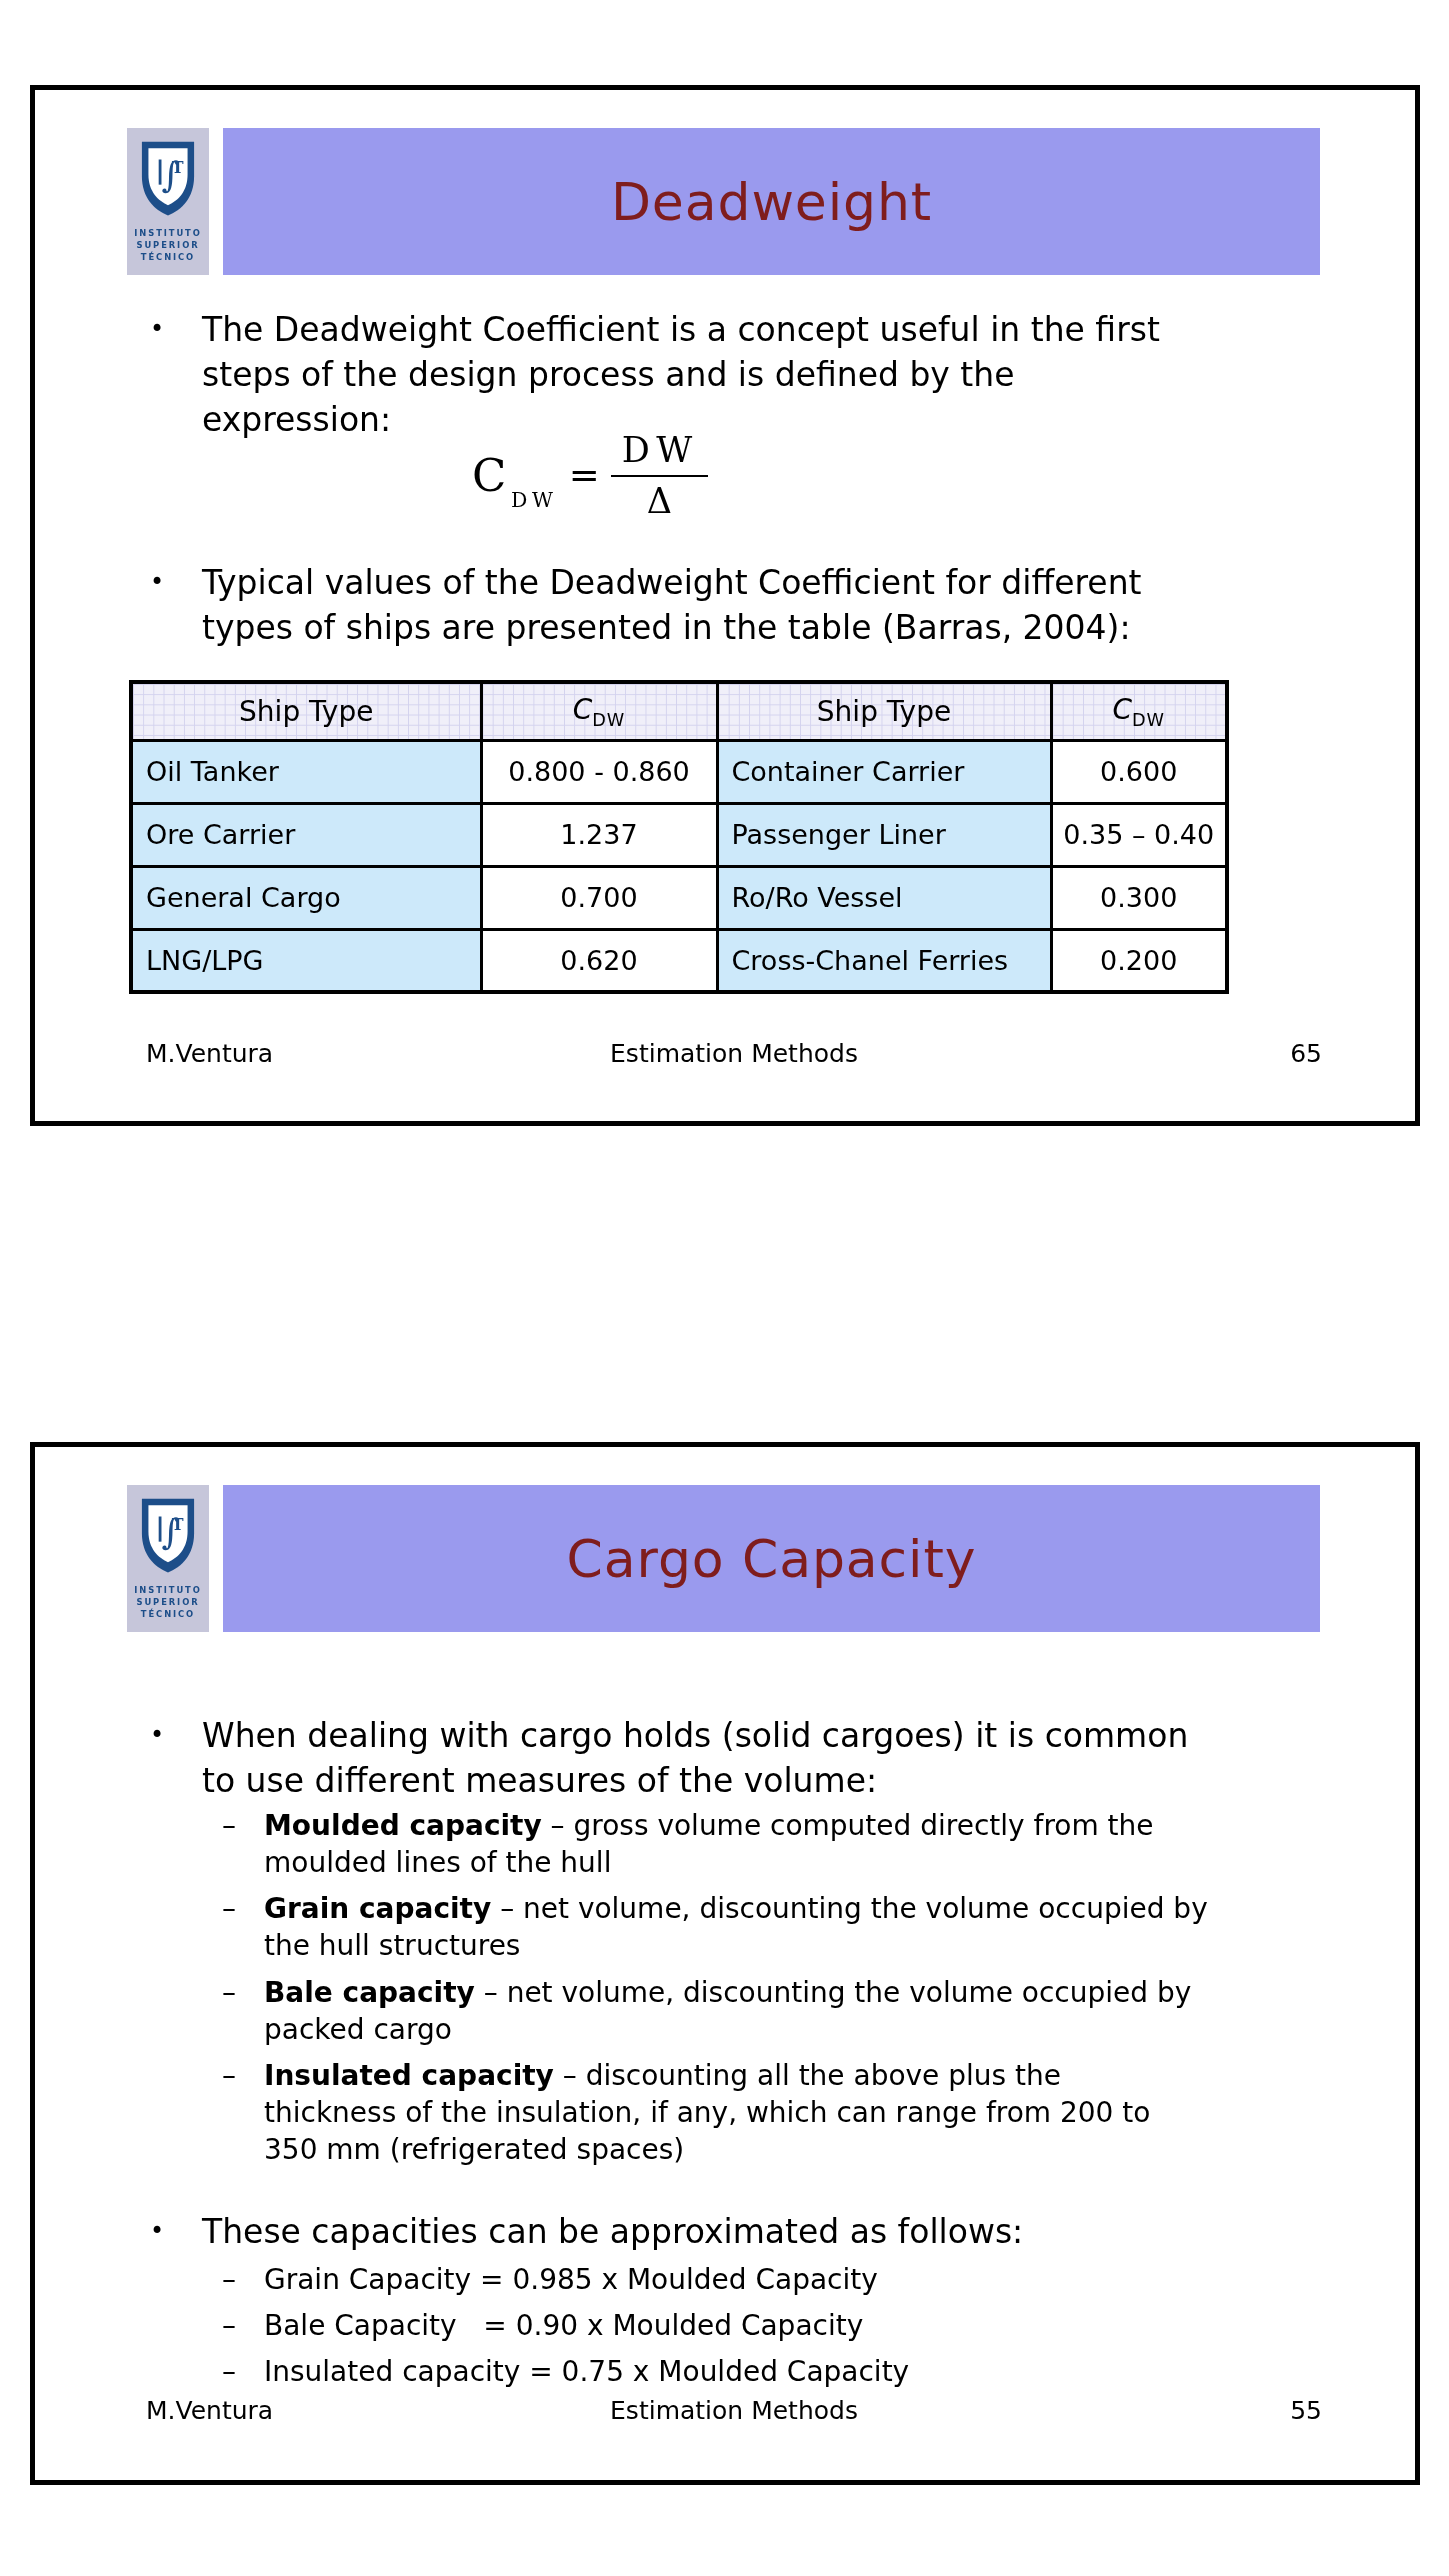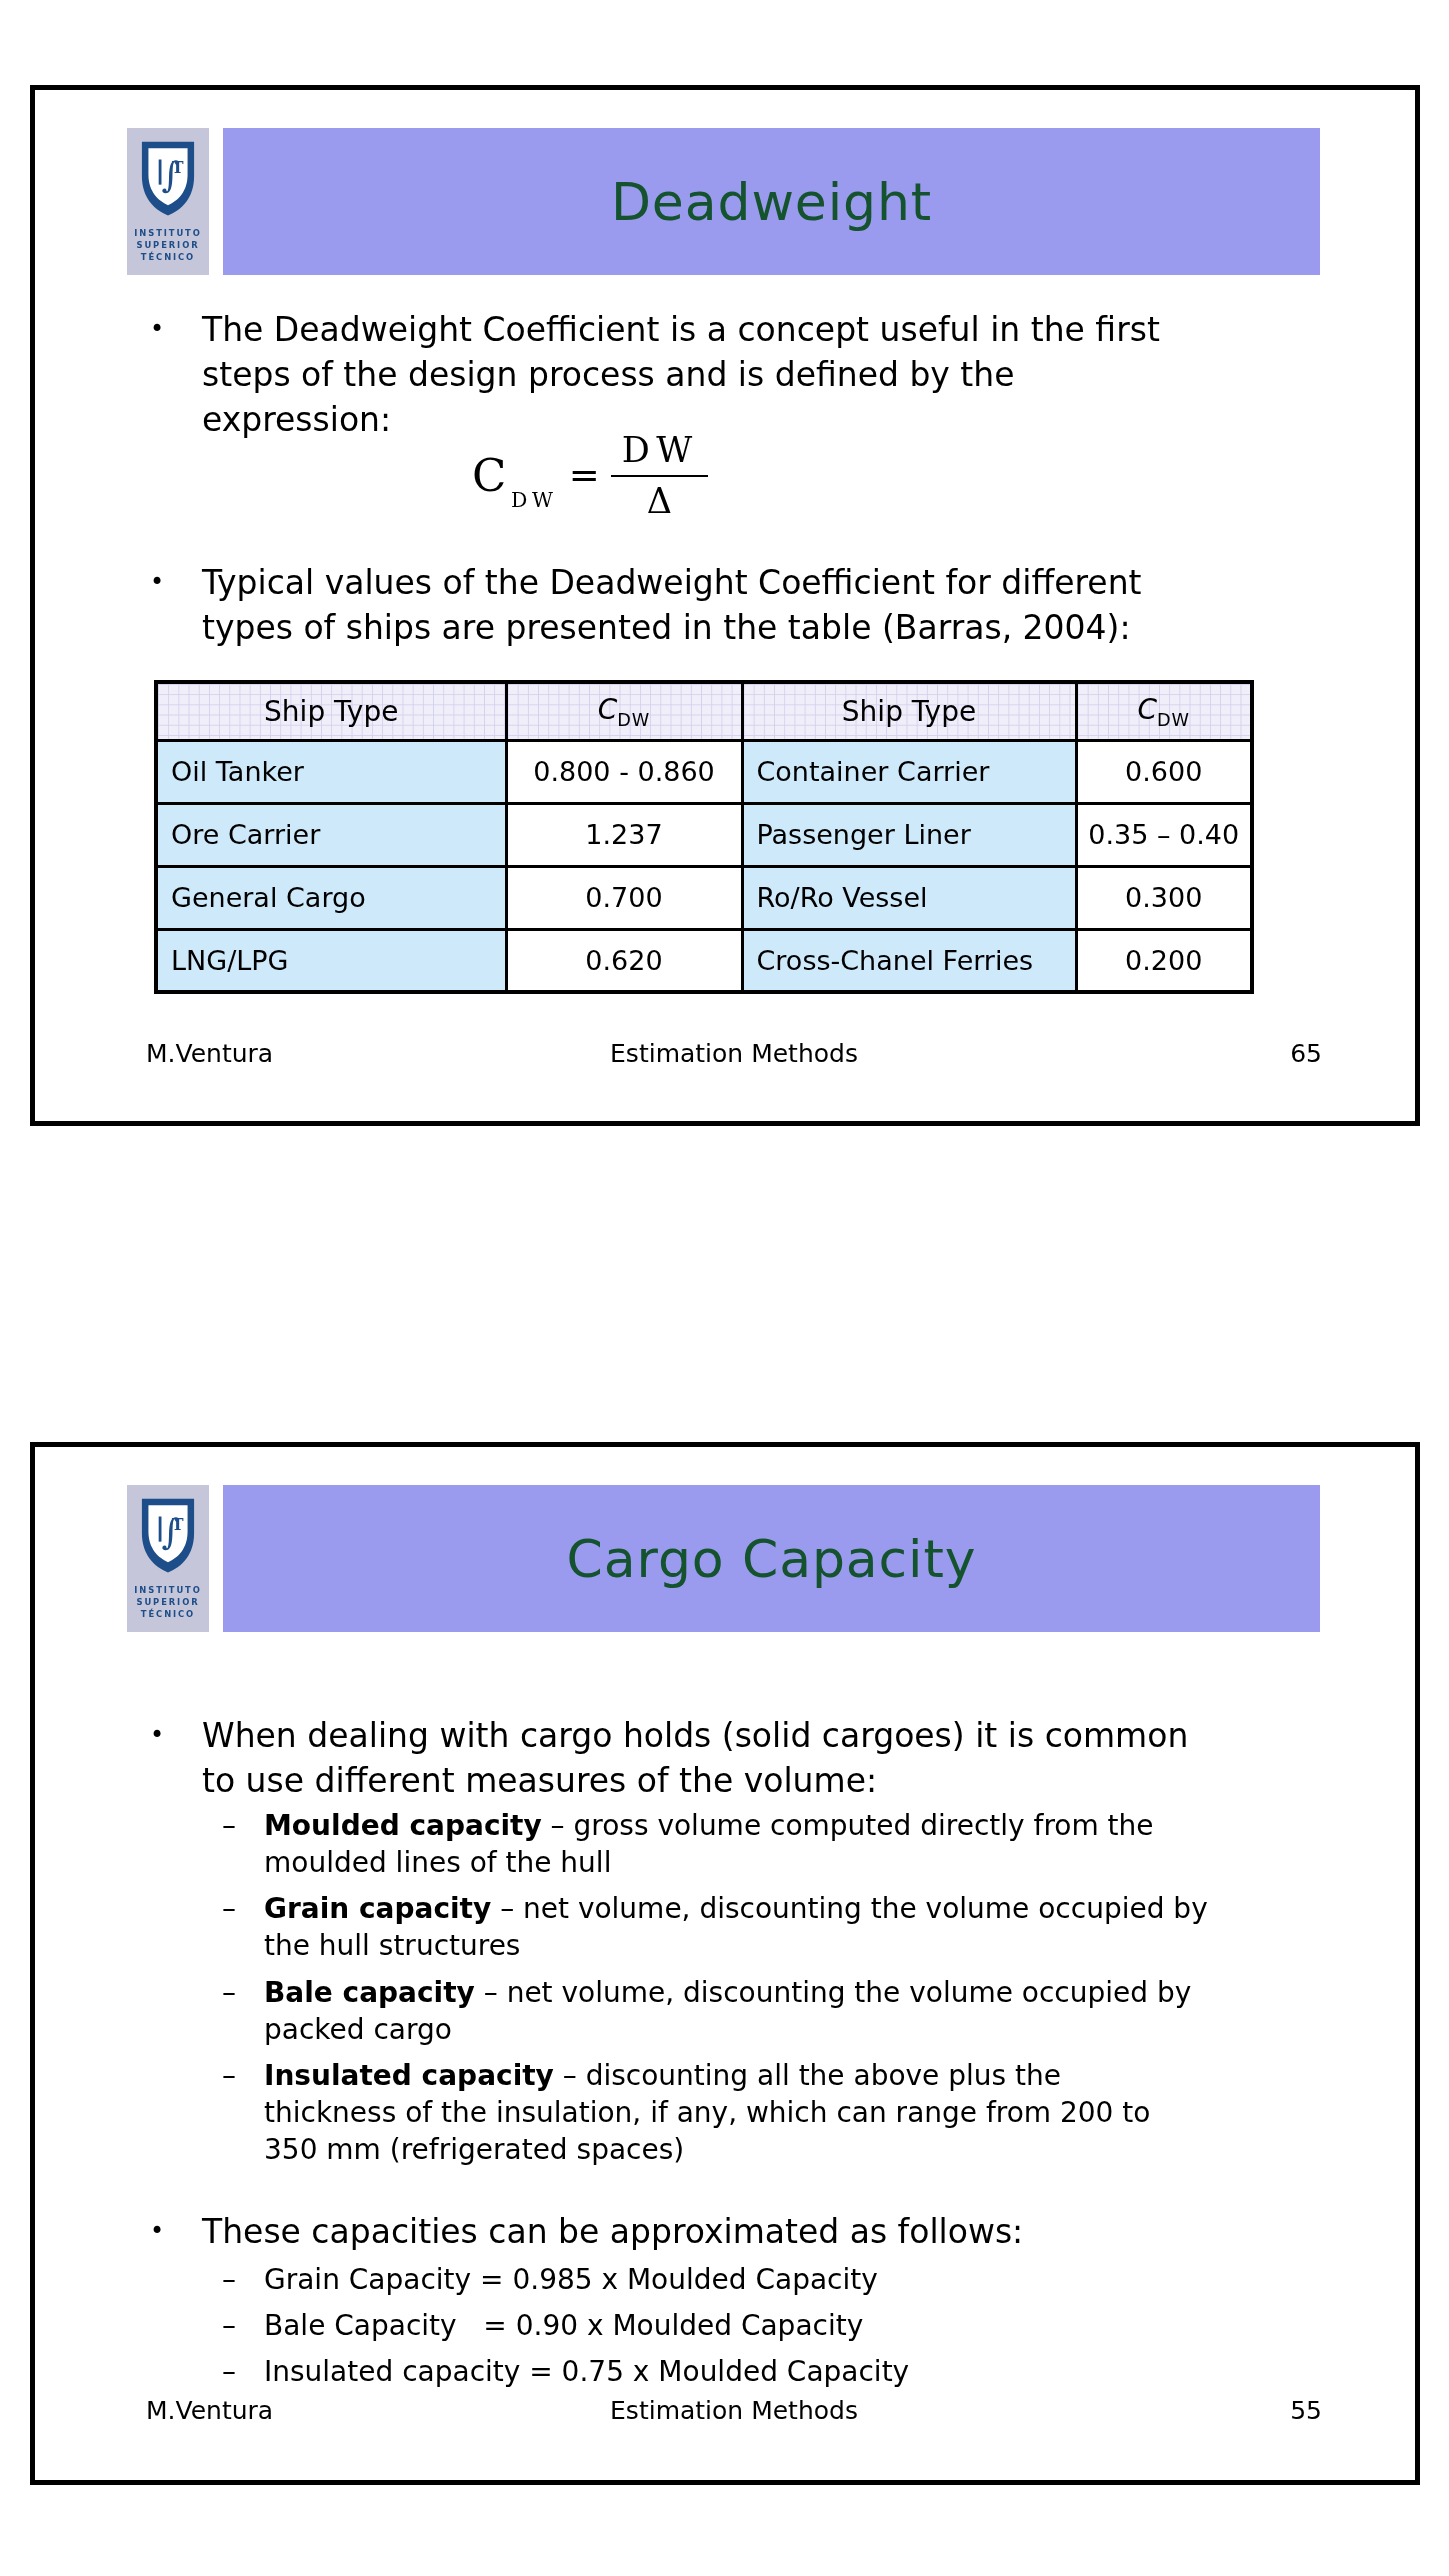--- a/index.html
+++ b/index.html
@@ -20,21 +20,21 @@
   .logo {
     width:82px; height:147px; background:#c6c6da; flex:0 0 auto;
     margin-right:14px; display:flex; flex-direction:column; align-items:center;
   }
   .logo svg { margin-top:11px; width:58px; height:82px; }
   .logo-text {
     margin-top:5.6px; font-size:8.4px; font-weight:bold; letter-spacing:1.9px;
     line-height:12px; color:#1d4e89; text-align:center; width:100%;
   }
   .titlebar {
-    flex:1; background:#9a9aee; color:#14532d;
+    flex:1; background:#9a9aee; color:#7f1d1d;
     display:flex; align-items:center; justify-content:center;
     font-size:52px; letter-spacing:0.9px;
   }
 
   
   .bullet { position:absolute; display:flex; font-size:33px; line-height:45px; }
   .bullet .dot { width:54px; flex:0 0 auto; font-size:24px; line-height:45px; padding-left:1.9px; }
   .bullet .b-lines { flex:1; }
 
   
@@ -44,21 +44,21 @@
     font-family:"DejaVu Serif", serif;
   }
   .f-c   { font-size:45px; }
   .f-sub { font-size:20.4px; letter-spacing:4.6px; align-self:flex-end; margin:0 5.6px 9.3px 4.6px; }
   .f-eq  { font-size:37px; margin:0 11px 0 5.6px; }
   .f-frac{ display:inline-flex; flex-direction:column; align-items:center; }
   .f-num { font-size:35px; letter-spacing:6.5px; padding:0 9.3px 4.6px 11px; border-bottom:2.8px solid #000; }
   .f-den { font-size:35px; padding-top:4.6px; }
 
   
-  .coef-table { position:absolute; left:119px; top:590px; }
+  .coef-table { position:absolute; left:94px; top:590px; }
   table { border-collapse:collapse; table-layout:fixed; width:1096px; border:4.6px solid #000; }
   th, td { border:3.7px solid #000; overflow:hidden; }
   th { height:58px; font-size:28px; font-weight:normal; text-align:center; vertical-align:middle;
        background-color:#f0eff9;
        background-image:linear-gradient(#d3d2ee 0.9px, transparent 0.9px),
                         linear-gradient(90deg,#d3d2ee 0.9px, transparent 0.9px);
        background-size:10.2px 10.2px; }
   th sub { font-size:17.7px; letter-spacing:0.9px; }
   th .coef-c { font-style:italic; }
   td { height:63px; font-size:27px; vertical-align:middle; }

